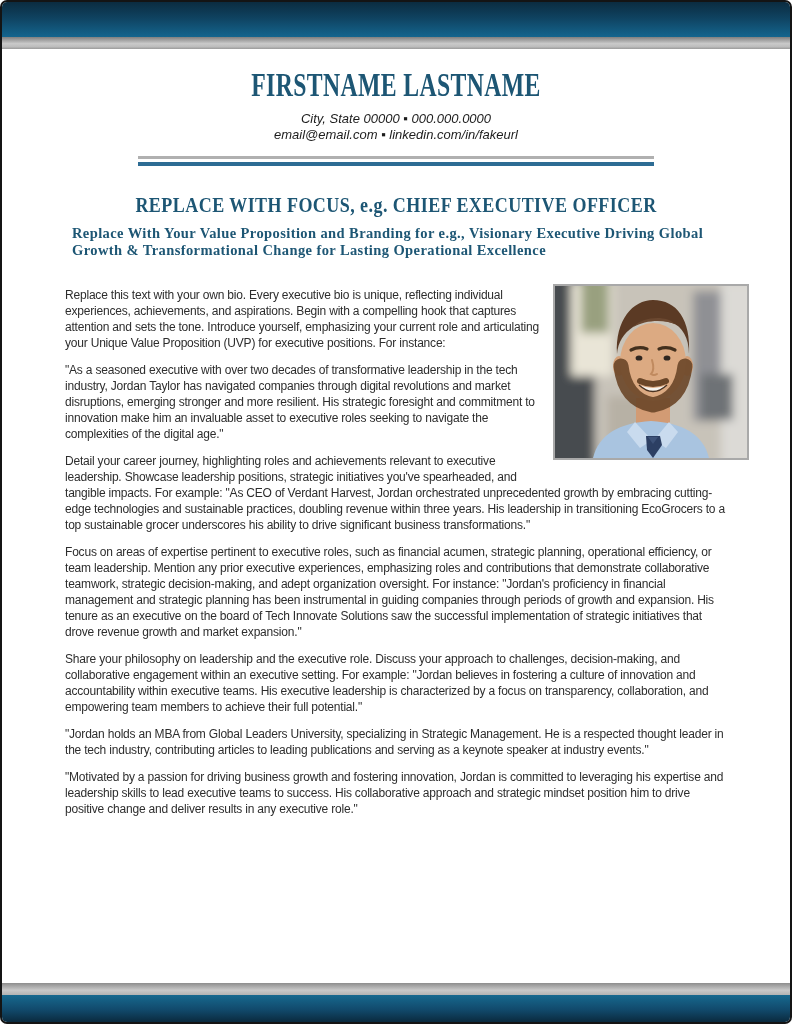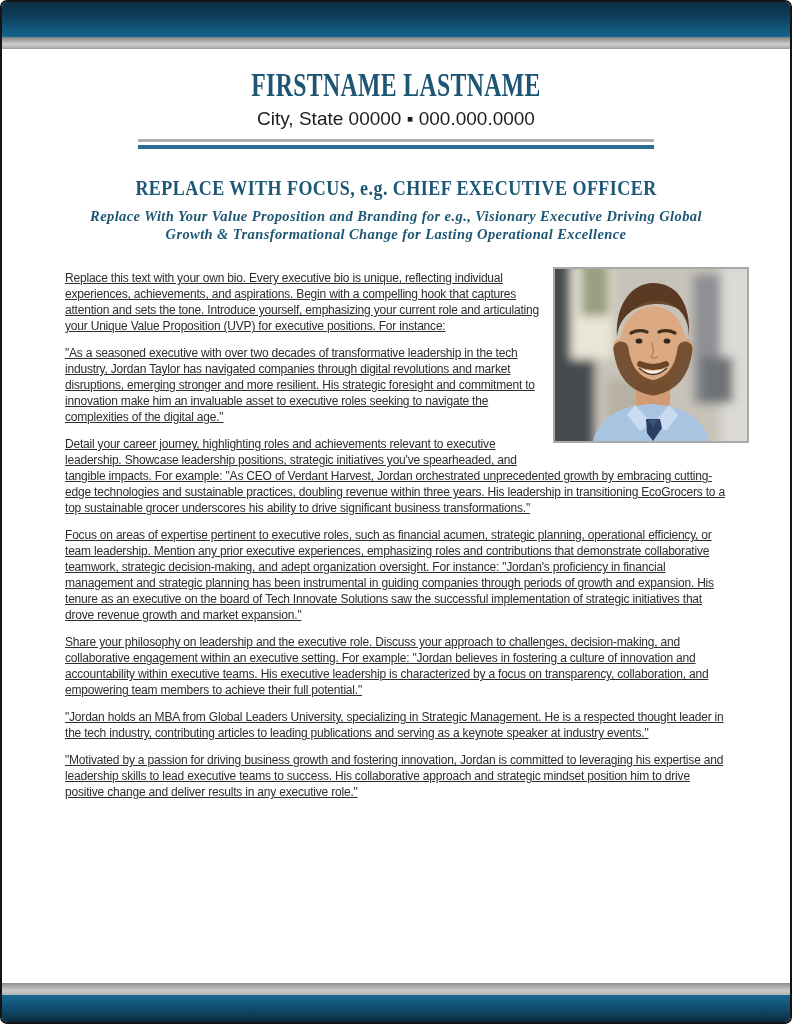--- a/index.html
+++ b/index.html
@@ -47,23 +47,24 @@
     font-weight: bold;
     font-size: 33px;
     line-height: 1.05;
     color: var(--accent);
     letter-spacing: 0.5px;
     transform: scaleX(0.72);
     transform-origin: 50% 50%;
     white-space: nowrap;
   }
   .contact-line {
-    font-size: 19px;
+    font-size: 13px;
     line-height: 16.5px;
     color: #1c1c1c;
+    font-style: italic;
   }
   .contact-line.first { margin-top: 8px; }
   .header-divider { width: 516px; margin: 12px auto 0; }
   .divider-gray { height: 3px; background: var(--rule-gray); }
   .divider-blue { height: 4px; background: var(--rule-blue); margin-top: 3px; }
   .focus-title {
     margin: 28px 0 0;
     text-align: center;
     font-family: "Liberation Serif", serif;
     font-weight: bold;
@@ -71,37 +72,35 @@
     line-height: 1.1;
     color: var(--accent);
     letter-spacing: 0.5px;
     transform: scaleX(0.9);
     transform-origin: 50% 50%;
     white-space: nowrap;
   }
   .focus-subtitle {
     width: 648px;
     margin: 9px auto 0;
-    text-align: center;
+    text-align: left;
     font-family: "Liberation Serif", serif;
     font-weight: bold;
     font-size: 14.5px;
     line-height: 17.5px;
     letter-spacing: 0.4px;
     color: var(--accent);
-    font-style: italic;
   }
   .bio {
     width: 660px;
     margin: 27px 0 0 63px;
     font-size: 12px;
     line-height: 16px;
     letter-spacing: -0.2px;
     color: var(--body-text);
-    text-decoration: underline;
   }
   .bio p { margin: 0 0 11px; }
   .photo-frame {
     float: right;
     width: 196px;
     height: 176px;
     margin: -3px -24px 16px 14px;
     border: 2px solid #a9a9a9;
     background: #c8c3b9;
     overflow: hidden;
@@ -112,20 +111,21 @@
 <body>
 
 <div class="page">
 
   <div class="band-top"></div>
   <div class="stripe-top"></div>
 
   <header class="doc-header">
     <h1 class="person-name">FIRSTNAME LASTNAME</h1>
     <div class="contact-line first">City, State 00000 ▪ 000.000.0000</div>
+    <div class="contact-line">email@email.com ▪ linkedin.com/in/fakeurl</div>
     <div class="header-divider">
       <div class="divider-gray"></div>
       <div class="divider-blue"></div>
     </div>
   </header>
 
   <section>
     <h2 class="focus-title">REPLACE WITH FOCUS, e.g. CHIEF EXECUTIVE OFFICER</h2>
     <h3 class="focus-subtitle">Replace With Your Value Proposition and Branding for e.g., Visionary Executive Driving Global Growth &amp; Transformational Change for Lasting Operational Excellence</h3>
   </section>

